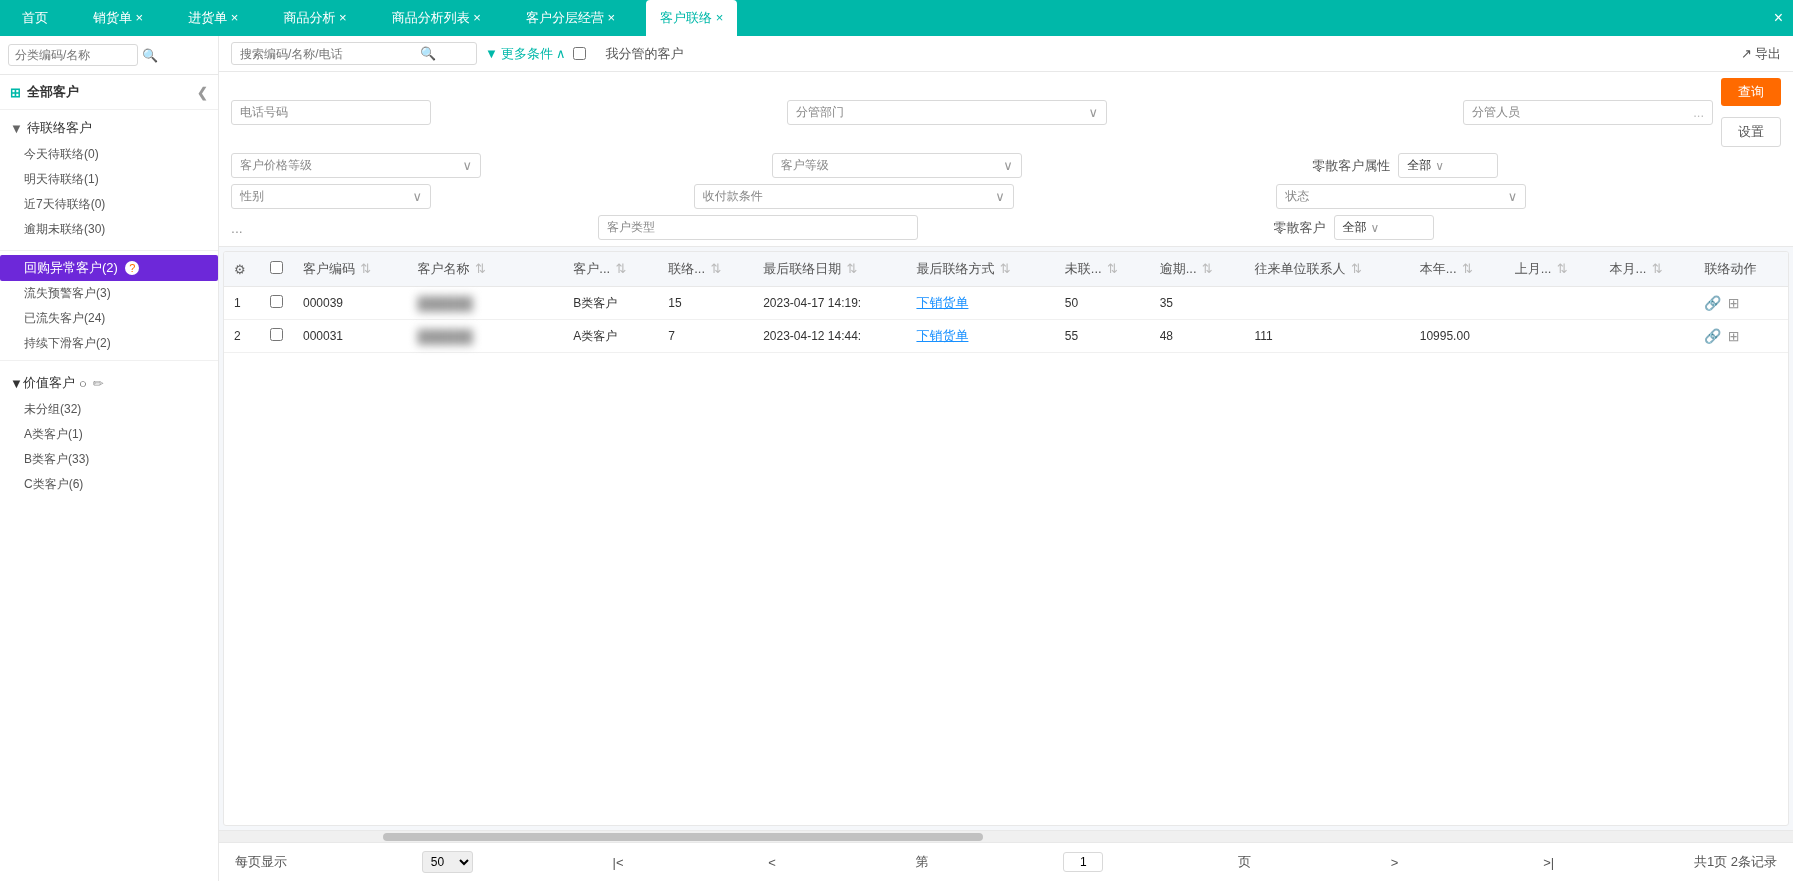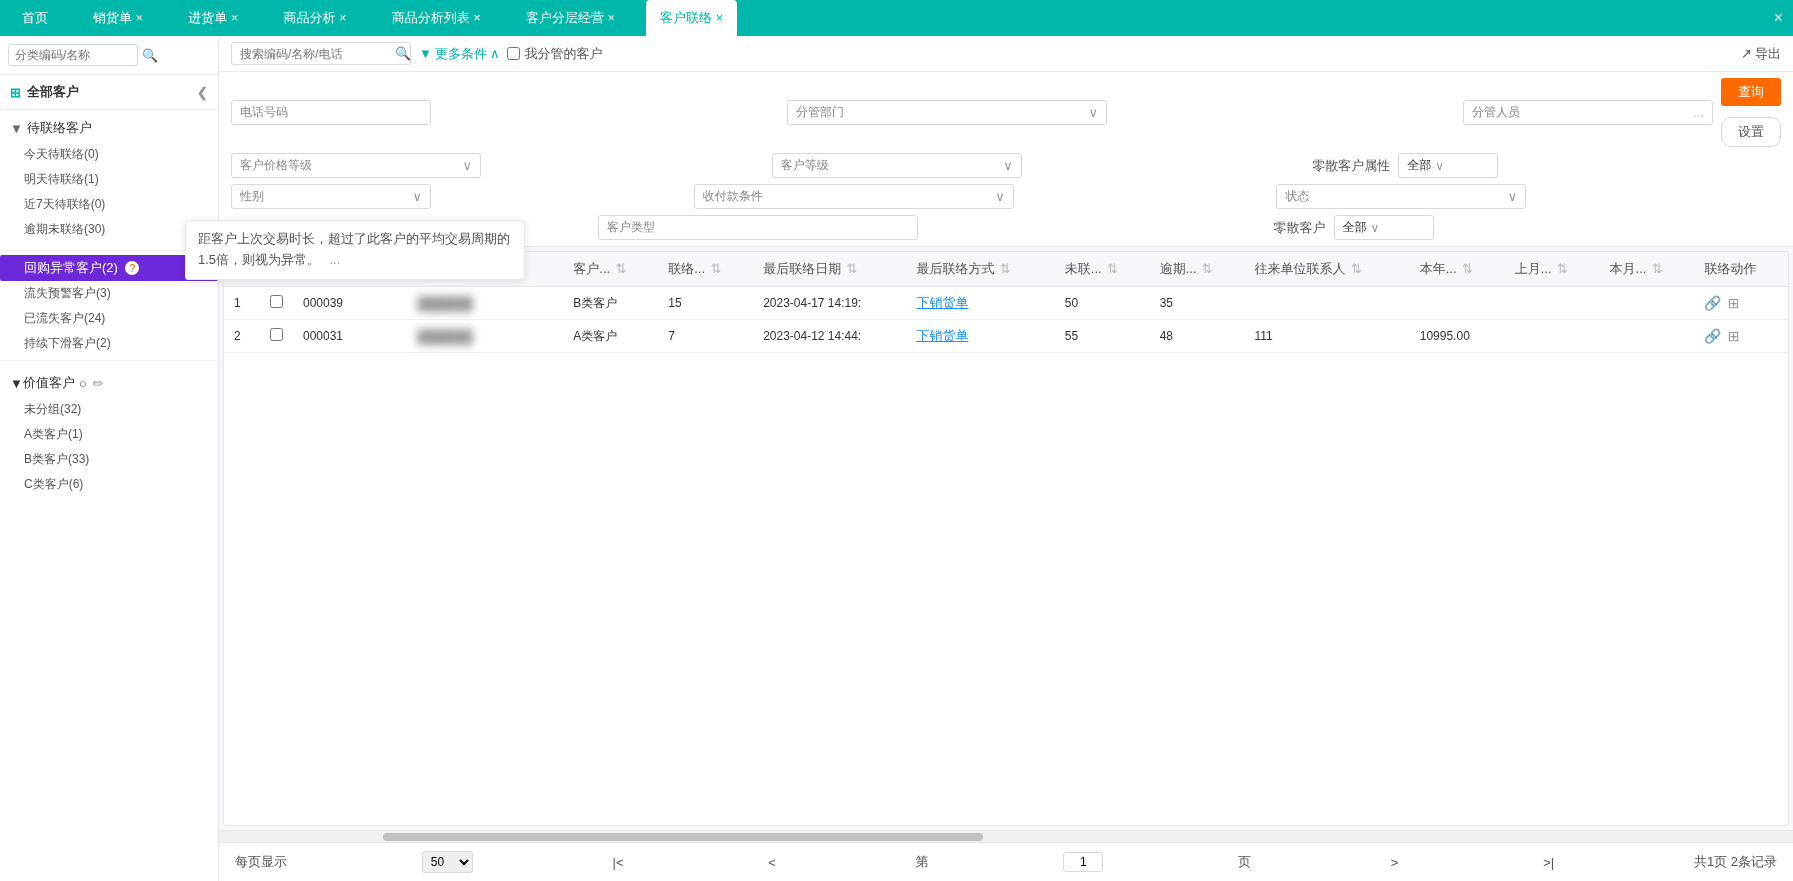--- a/index.html
+++ b/index.html
@@ -86,31 +86,31 @@
     }
 
     
     .filter-bar {
       background: #fff; padding: 6px 12px;
       display: flex; align-items: center; gap: 8px;
       border-bottom: 1px solid #e8e8e8;
     }
     .filter-bar .search-box {
       display: flex; align-items: center; border: 1px solid #d9d9d9;
-      border-radius: 3px; padding: 3px 8px; width: 180px;
+      border-radius: 3px; padding: 3px 8px; width: 246px;
     }
     .filter-bar .search-box input {
       border: none; outline: none; font-size: 12px; width: 180px;
     }
     .filter-bar .search-box .si { color: #999; }
     .more-btn {
       display: flex; align-items: center; color: #00b8a9;
       cursor: pointer; font-size: 12px; gap: 3px;
     }
-    .checkbox-label { display: flex; align-items: center; gap: 4px; font-size: 12px; color: #555; cursor: pointer; }
+    .checkbox-label { display: flex; align-items: center; gap: 19px; font-size: 12px; color: #555; cursor: pointer; }
     .export-btn {
       margin-left: auto; display: flex; align-items: center; gap: 3px;
       color: #555; cursor: pointer; font-size: 12px;
     }
 
     
     .adv-filter {
       background: #fff; border-bottom: 1px solid #e8e8e8;
       padding: 6px 12px;
     }
@@ -135,21 +135,21 @@
       border-radius: 3px; padding: 3px 8px; min-width: 100px; background: #fff;
     }
     .adv-select span { font-size: 12px; color: #333; }
     .adv-select .arr { margin-left: 4px; color: #999; }
 
     .btn-query {
       background: #ff6a00; color: #fff; border: none; border-radius: 3px;
       padding: 5px 16px; cursor: pointer; font-size: 13px;
     }
     .btn-settings {
-      background: #fff; color: #555; border: 1px solid #d9d9d9; border-radius: 10px;
+      background: #fff; color: #555; border: 1px solid #d9d9d9; border-radius: 3px;
       padding: 5px 16px; cursor: pointer; font-size: 13px; display: block;
     }
     .btn-col { display: flex; flex-direction: column; gap: 11px; margin-left: auto; }
 
     .dots-btn { color: #999; cursor: pointer; font-size: 14px; }
 
     
     .table-area {
       flex: 1; overflow: auto; background: #fff; margin: 4px;
       border: 1px solid #e8e8e8; border-radius: 3px;
@@ -256,24 +256,20 @@
         <span style="margin-left:4px;">○</span>
         <span class="edit-icon">✏</span>
       </div>
       <div class="sidebar-item">未分组(32)</div>
       <div class="sidebar-item">A类客户(1)</div>
       <div class="sidebar-item">B类客户(33)</div>
       <div class="sidebar-item">C类客户(6)</div>
     </div>
   </div>
 
-  <div class="tooltip-box">
-    <span>距客户上次交易时长，超过了此客户的平均交易周期的1.5倍，则视为异常。</span>
-    <span style="margin-left:6px;color:#999;cursor:pointer;">...</span>
-  </div>
 
   <div class="content-area">
 
     <div class="filter-bar">
       <div class="search-box">
         <input type="text" placeholder="搜索编码/名称/电话" style="">
         <span class="si">🔍</span>
       </div>
       <div class="more-btn">
         <span>▼</span>

